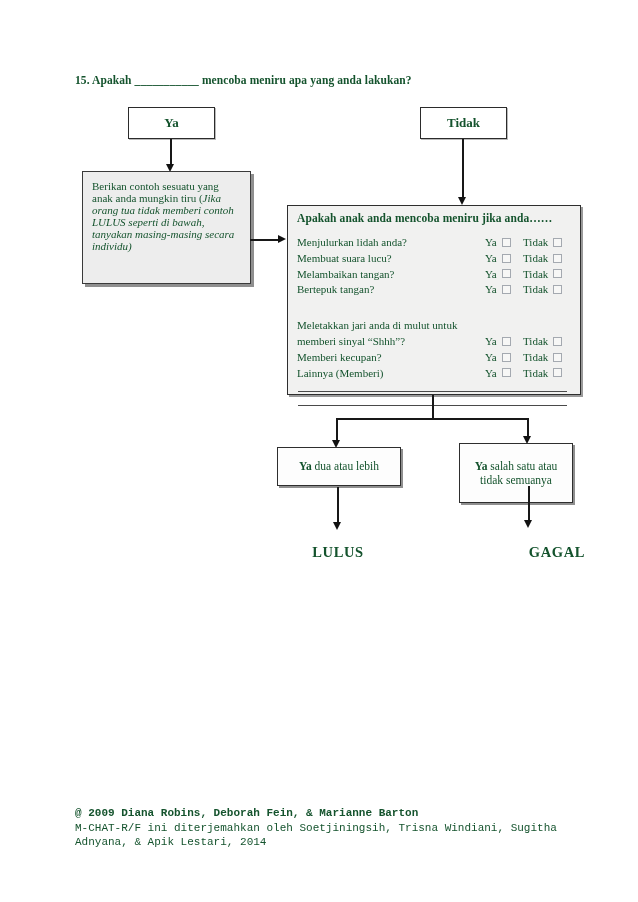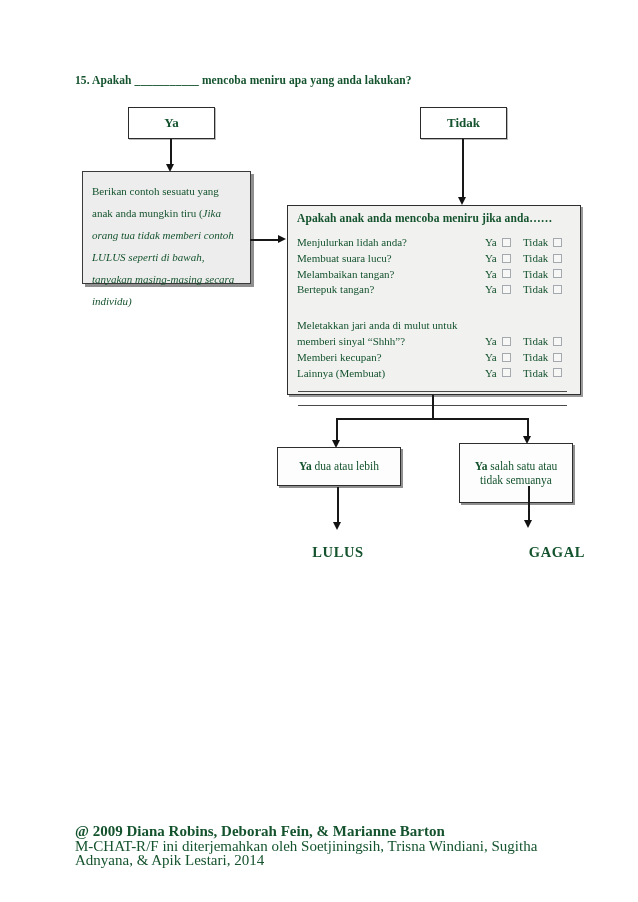--- a/index.html
+++ b/index.html
@@ -23,21 +23,21 @@
     display:flex;align-items:center;justify-content:center;
     box-sizing:border-box;
     box-shadow:1px 1px 0 #b9b9b9;
   }
   .yn-box{font-size:13px;font-weight:bold;}
   .example-box{
     position:absolute;left:82px;top:171px;width:169px;height:113px;
     background:#ededed;border:1px solid #3a3a3a;
     box-shadow:3px 3px 0 #8f8f8f;
     box-sizing:border-box;
-    font-size:11px;line-height:22px;
+    font-size:11px;line-height:12px;
     padding:8px 9px;
   }
   .question-box{
     position:absolute;left:287px;top:205px;width:294px;height:190px;
     background:#f1f1f0;border:1.5px solid #2e2e2e;
     box-shadow:2px 2px 0 #9a9a9a;
     box-sizing:border-box;
     padding:6px 9px 6px 9px;
     font-size:11px;
   }
@@ -75,21 +75,21 @@
     box-shadow:2px 2px 0 #8f8f8f;
     box-sizing:border-box;
     display:flex;align-items:center;justify-content:center;
     font-size:11.5px;text-align:center;line-height:14.5px;
     padding:2px 4px;
   }
   .result-label{
     position:absolute;width:110px;text-align:center;
     font-size:14.5px;font-weight:bold;letter-spacing:0.6px;
   }
-  .footer{position:absolute;left:75px;top:824px;font-size:15px;line-height:14.5px;width:500px;}
+  .footer{position:absolute;left:75px;top:806px;font-size:11px;line-height:14.5px;width:500px;font-family:Liberation Mono, monospace;}
   .footer-line1{font-weight:bold;}
   .em{font-style:italic;}
   b.inl{font-weight:bold;}
 </style>
 </head>
 <body>
 
 <div class="page">
 
   <div class="title">15. Apakah ___________ mencoba meniru apa yang anda lakukan?</div>
@@ -189,21 +189,21 @@
             <span>Ya</span>
             <span class="cbox"></span>
           </span>
         <span class="opt opt-tidak">
             <span>Tidak</span>
             <span class="cbox"></span>
           </span>
       </span>
     </div>
       <div class="q-row" style="display: flex;">
-      <span class="q-label">Lainnya (Membuat)</span>
+      <span class="q-label">Lainnya (Memberi)</span>
       <span class="q-opts">
         <span class="opt opt-ya">
             <span>Ya</span>
             <span class="cbox"></span>
           </span>
         <span class="opt opt-tidak">
             <span>Tidak</span>
             <span class="cbox"></span>
           </span>
       </span>

